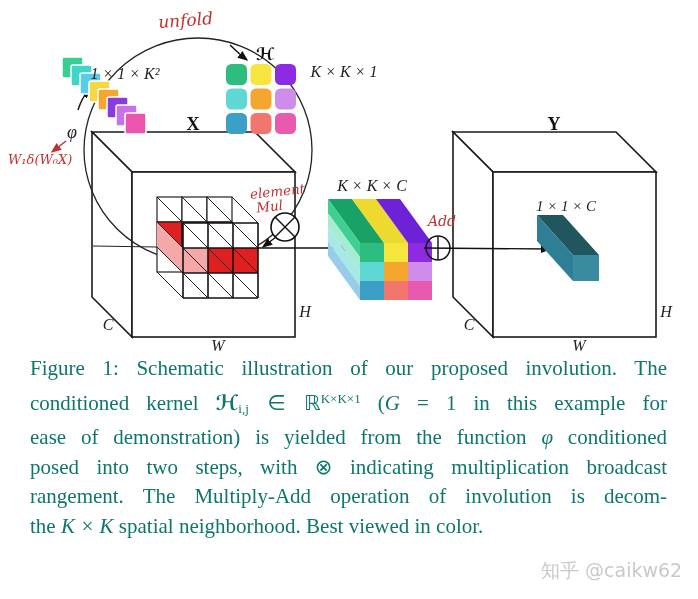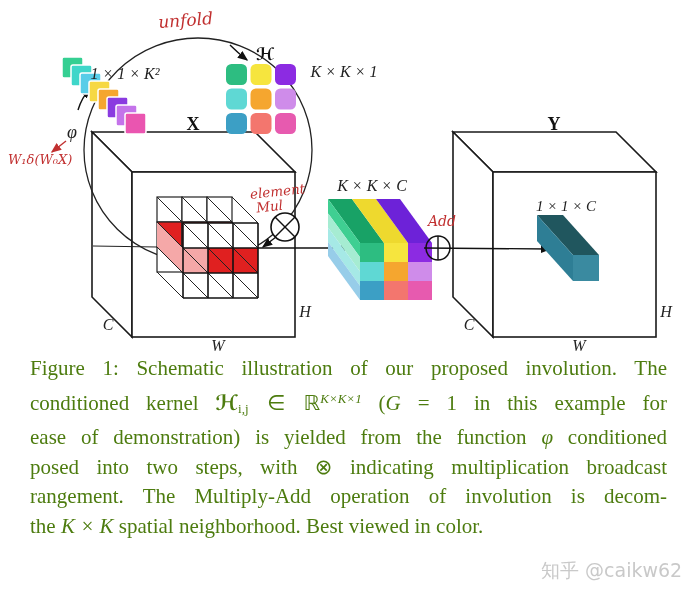--- a/index.html
+++ b/index.html
@@ -3,30 +3,30 @@
 <meta charset="utf-8">
 <style>
   html,body{margin:0;padding:0;background:#fff;}
   #page{position:relative;width:698px;height:599px;background:#fff;overflow:hidden;
         font-family:"Liberation Serif","DejaVu Serif",serif;}
   #fig-svg{position:absolute;left:0;top:0;}
   .math-label{font-family:"Liberation Serif","DejaVu Serif",serif;font-style:italic;fill:#222;}
   .cube-title{font-family:"Liberation Serif","DejaVu Serif",serif;font-weight:bold;fill:#111;}
   .hand{font-family:"DejaVu Serif",serif;font-style:italic;fill:#c13030;}
   .scriptH{font-family:"DejaVu Sans",sans-serif;font-weight:bold;font-style:italic;fill:#111;}
-  #caption{position:absolute;left:30px;top:354px;width:637px;color:#4d7c0f;
+  #caption{position:absolute;left:30px;top:354px;width:637px;color:#0f766e;
            font-size:21px;line-height:29.5px;}
   .cap-line{text-align:justify;text-align-last:justify;white-space:normal;}
   .cap-line.last{text-align-last:left;}
   .cap-line .i{font-style:italic;}
   .cap-line .hc{font-family:"DejaVu Sans",sans-serif;font-weight:bold;font-style:italic;}
   .cap-line .bb{font-family:"DejaVu Sans",sans-serif;}
   .cap-line .sym{font-family:"DejaVu Sans",sans-serif;}
   .cap-line .sub{font-size:0.62em;vertical-align:-0.28em;}
-  .cap-line .sup{font-size:0.62em;font-style:italic;vertical-align:0.5em;}
+  .cap-line .sup{font-size:0.62em;vertical-align:0.5em;}
 </style>
 </head>
 <body>
 
 <div id="page">
 <svg id="fig-svg" width="698" height="599" viewBox="0 0 698 599">
   <defs>
     <marker id="ah" markerWidth="9" markerHeight="8" refX="6.5" refY="3" orient="auto">
       <path d="M0,0 L7.5,3 L0,6 z" fill="#111"></path>
     </marker>

